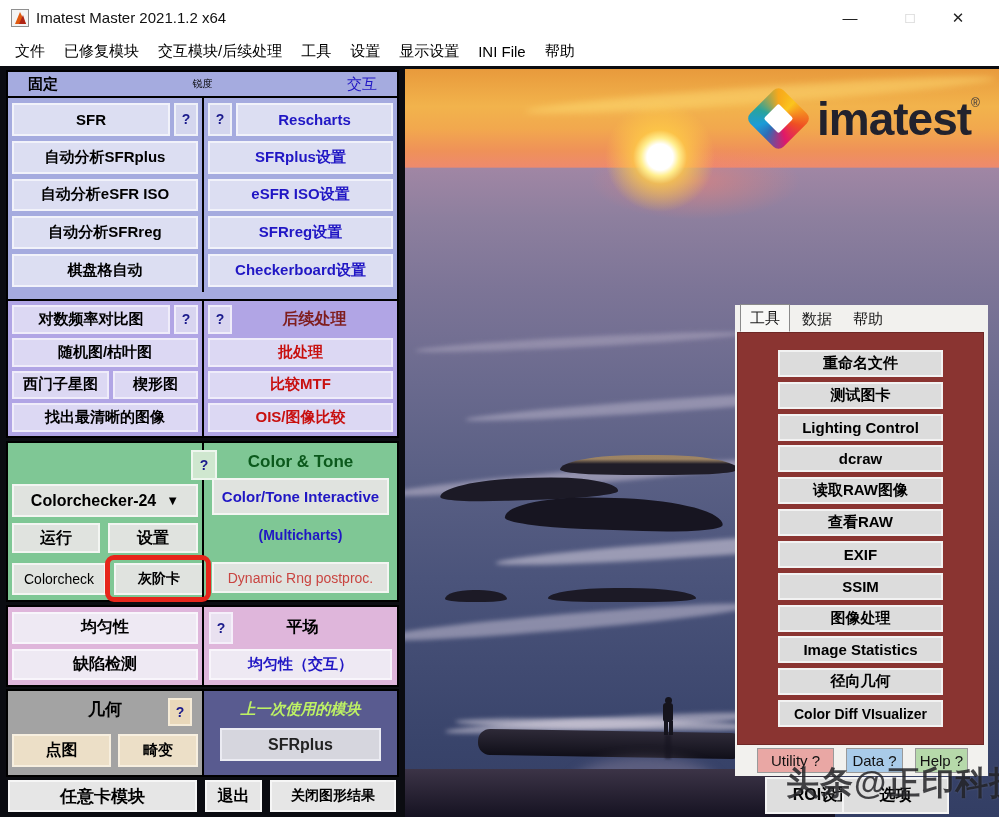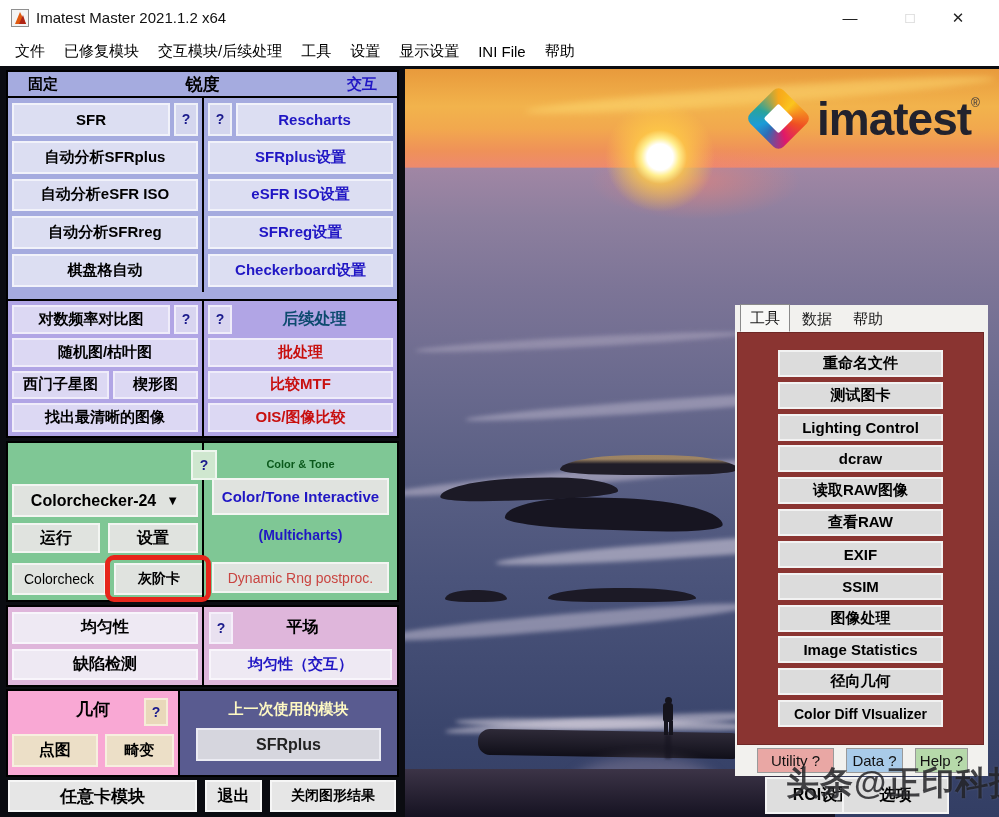--- a/index.html
+++ b/index.html
@@ -79,82 +79,82 @@
       background:#dcdef2; border:2px solid #f1f2fa; white-space:nowrap; }
   .q { width:24px; font-size:14px; color:#1a1a8c; background:#d4d6ee; border:2px solid #eef0f8; font-weight:bold;
       display:flex; align-items:center; justify-content:center; }
   .t-blue { color:#2016c4; }
   .t-red { color:#c8100f; }
 
   
   .sec-sharp { top:0; height:278px; background:#a5abdf; }
   .sec-head { height:26px; border-bottom:2px solid #000; position:relative; display:flex; align-items:center; }
   .sec-head .h-left { position:absolute; left:20px; font-weight:bold; font-size:15px; }
-  .sec-head .h-center { position:absolute; left:0; right:0; text-align:center; font-weight:bold; font-size:17px; }
-  .sec-head .h-right { position:absolute; right:20px; font-weight:bold; font-size:15px; color:#2016c4; }
+  .sec-head .h-center { position:absolute; left:0; right:0; text-align:center; font-weight:normal; font-size:10px; }
+  .sec-head .h-right { position:absolute; right:20px; font-weight:normal; font-size:15px; color:#2016c4; }
   .sec-body { display:flex; height:194px;justify-content:space-between; }
   .scol { width:194px; display:grid; grid-template-rows:repeat(5,1fr); gap:5px; padding:5px 4px; }
   .scol-r { flex:1; }
   .vdiv { width:2px; background:#000; }
   .rowf { display:flex; gap:4px; }
   .rowf .grow { flex:1; }
 
   
   .sec-freq { top:229px; height:139px; background:#b1a5e5; }
   .sec-freq .btn { background:#dcd8f3; border-color:#efecfa; }
   .sec-freq .q { background:#d8d4f0; border-color:#efecfa; }
   .fcol { width:194px; display:grid; grid-template-rows:repeat(4,1fr); gap:4px; padding:4px; }
   .fcol-r { flex:1; }
-  .postproc-label { flex:1; display:flex; align-items:center; justify-content:center; font-weight:bold; font-size:16px; color:#0c4a6e; }
+  .postproc-label { flex:1; display:flex; align-items:center; justify-content:center; font-weight:bold; font-size:16px; color:#7f1d1d; }
 
   
   .sec-color { top:371px; height:161px; background:#7fc795; position:relative; }
   .sec-color .btn { background:#e0e3df; border-color:#f3f5f2; }
   .cl { position:absolute; left:0; top:0; width:194px; height:100%; }
   .cdiv { position:absolute; left:194px; top:0; width:2px; height:100%; background:#000; }
   .cr { position:absolute; left:196px; right:0; top:0; height:100%; }
   .ct-header { position:absolute; left:0; right:10px; top:5px; text-align:center; font-weight:bold; font-size:15px;
       color:#0b591c; line-height:17px; }
   .ct-q { position:absolute; left:183px; top:7px; width:26px; height:30px; z-index:3; background:#cfe7cf; border-color:#eef6ee; }
   .dropdown { position:absolute; left:4px; top:41px; width:186px; height:33px; font-size:16px; gap:10px; }
   .dd-arrow { font-size:13px; }
   .run-btn { position:absolute; left:4px; top:80px; width:88px; height:30px; font-size:16px; }
   .setup-btn { position:absolute; left:100px; top:80px; width:90px; height:30px; font-size:16px; }
   .colorcheck-btn { position:absolute; left:4px; top:120px; width:94px; height:32px; font-weight:normal; font-size:14px; }
   .stepchart-btn { position:absolute; left:106px; top:120px; width:90px; height:32px; font-size:14px; }
   .red-highlight { position:absolute; left:97px; top:112px; width:106px; height:47px; border:5px solid #e6261b;
       border-radius:9px; z-index:4; pointer-events:none; }
-  .crt-header { position:absolute; left:0; right:0; top:9px; text-align:center; font-weight:bold; font-size:11px; color:#0b591c;margin-top:6px; }
+  .crt-header { position:absolute; left:0; right:0; top:9px; text-align:center; font-weight:bold; font-size:17px; color:#0b591c; }
   .interactive-btn { position:absolute; left:8px; right:8px; top:35px; height:37px; font-size:15px; }
   .multicharts { position:absolute; left:0; right:0; top:84px; text-align:center; font-weight:bold; font-size:14px; color:#2016c4; }
   .dynamic-btn { position:absolute; left:8px; right:8px; top:119px; height:31px; font-weight:normal; font-size:14px; color:#c94541; }
 
   
   .sec-flat { top:535px; height:82px; background:#dfb6db; display:flex; }
   .sec-flat .btn { background:#eee9f3; border-color:#f8f5fb; }
   .sec-flat .q { background:#e9e1f0; border-color:#f5effa; }
   .flat-l { width:194px; display:grid; grid-template-rows:1fr 1fr; gap:5px; padding:5px 4px; }
   .flat-r { flex:1; display:grid; grid-template-rows:1fr 1fr; gap:5px; padding:5px 5px; }
   .flat-row1 { display:flex; align-items:stretch; gap:4px; }
   .flat-label { flex:1; display:flex; align-items:center; justify-content:center; font-weight:bold; font-size:16px; margin-right:24px; }
   .btn-16 { font-size:16px; }
 
   
   .sec-geo { top:619px; height:88px; display:flex; border:2px solid #000; }
-  .geo-left { width:170px; position:relative; background:#f9a8d4; }
+  .geo-left { width:194px; position:relative; background:#a3a3a3; }
   .geo-left .btn { background:#ecdfc7; border-color:#f7efdf; }
   .geo-left .q { background:#e9d8ba; border-color:#f6ecd8; }
   .geo-title { position:absolute; left:0; right:0; top:7px; text-align:center; font-weight:bold; font-size:17px; }
   .geo-q { position:absolute; right:10px; top:7px; width:24px; height:28px; }
   .geo-btns { position:absolute; left:4px; right:4px; bottom:8px; display:flex; gap:7px; height:33px; }
   .dot-btn { flex:1.25; font-size:16px; }
   .dist-btn { flex:1; font-size:15px; font-weight:bold; }
   .geo-div { width:2px; background:#000; }
   .geo-right { flex:1; position:relative; background:#595b90; }
-  .last-label { position:absolute; left:0; right:0; top:9px; text-align:center; color:#fef9c3; font-weight:bold; font-size:15px; }
+  .last-label { position:absolute; left:0; right:0; top:9px; text-align:center; color:#bef264; font-weight:bold; font-size:15px;font-style:italic; }
   .last-btn { position:absolute; left:16px; right:16px; top:37px; height:33px; background:#d6d6de; border:2px solid #ebebf2;
       color:#222; font-size:16px; display:flex; align-items:center; justify-content:center; font-weight:bold; }
 
   
   .bottom-row { position:absolute; left:0; top:710px; width:393px; height:34px; }
   .bottom-row .btn { position:absolute; top:0; height:32px; background:#e6e6e6; border-color:#f6f6f6; }
   .arb-btn { left:2px; width:189px; font-size:17px; }
   .exit-btn { left:199px; width:57px; font-size:16px; }
   .closefig-btn { left:264px; width:126px; font-size:14px; }
 

